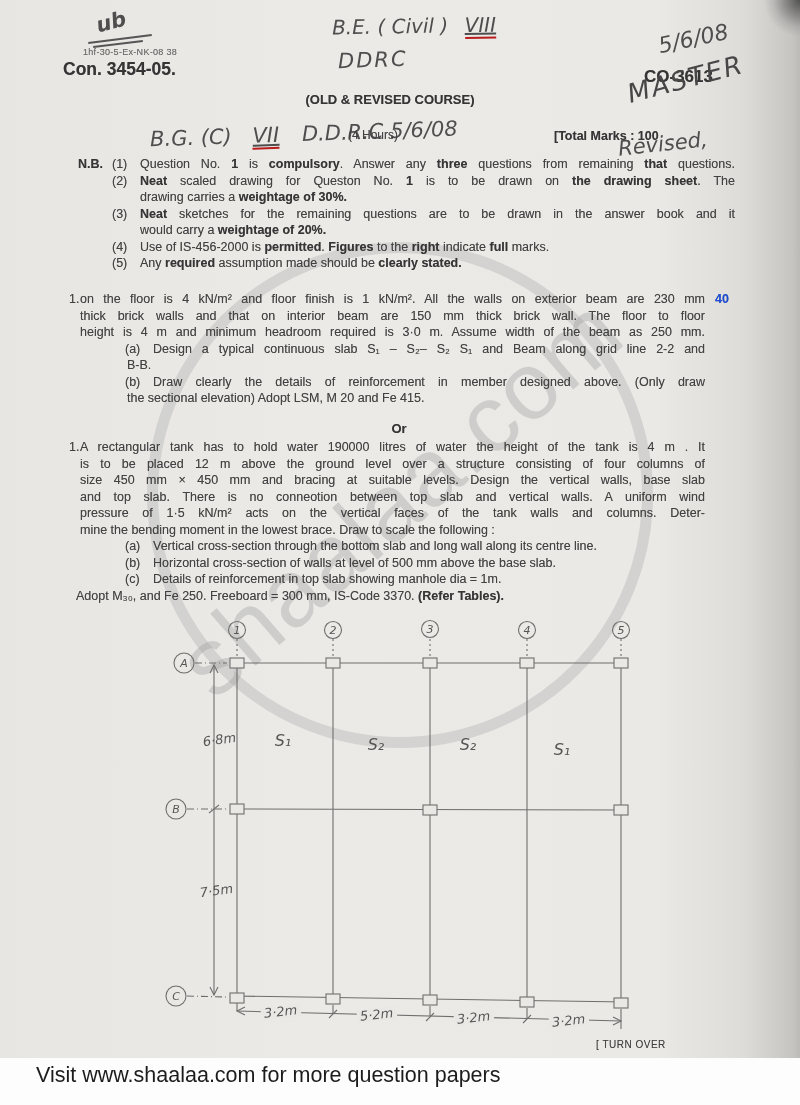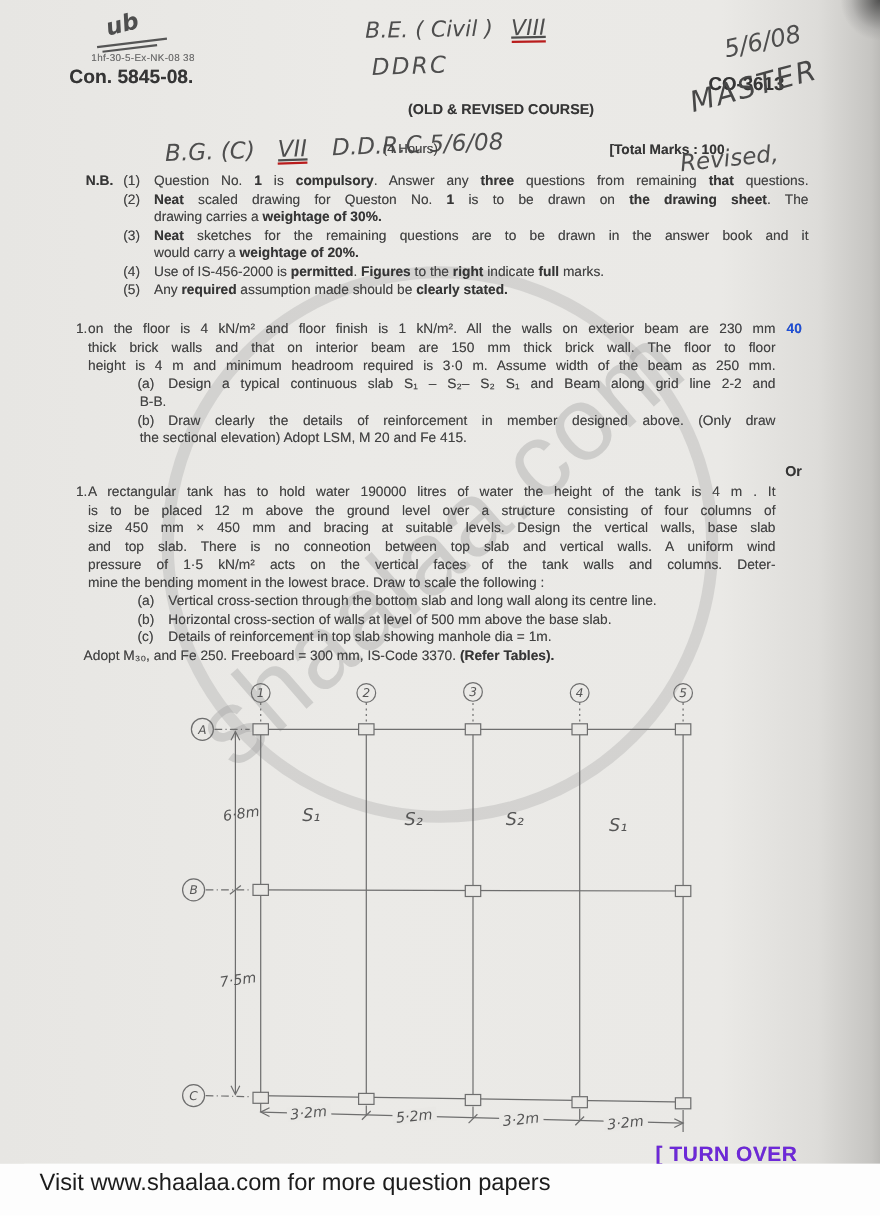--- a/index.html
+++ b/index.html
@@ -31,41 +31,41 @@
   .nbitem{display:flex;}
   .nbtext{flex:1;}
   .nb-label-abs{position:absolute;left:0;top:0;font-weight:bold;color:#353535;}
   .tail{margin-left:-4px;}
   
   .hw{font-family:"DejaVu Sans",sans-serif;font-style:italic;color:#4e4e4e;white-space:nowrap;}
   .hw-under{border-bottom:2px solid #b91c1c;text-decoration:underline;}
   .sig-line{position:absolute;height:0;border-top:2px solid #555;}
   .footer-strip{position:absolute;left:0;top:1058px;width:800px;height:47px;background:#fdfdfd;margin-left:22px;}
   .site{font-size:21.5px;color:#1c1c1c;}
-  .turn{font-size:19px;font-weight:bold;letter-spacing:.5px;color:#6d28d9;text-shadow:0 0 .5px rgba(90,90,90,.5);}
+  .turn{font-size:10px;font-weight:normal;letter-spacing:.5px;color:#404040;text-shadow:0 0 .5px rgba(90,90,90,.5);}
   svg text{font-family:"DejaVu Sans",sans-serif;font-style:italic;fill:#565656;}
   .small-print{font-size:9px;color:#6f6f6f;letter-spacing:.3px;}
-  .center{text-align:right;}
+  .center{text-align:center;}
 </style>
 </head>
 <body>
 
 <div id="page">
 
   <div class="scan"></div>
   <div class="corner-smudge"></div>
 
   <div class="wm-ring" style="left:147px;top:242px;width:506px;height:506px"></div>
   <div class="wm-text">shaalaa.com</div>
 
   <div class="abs hw" style="left:96px;top:10px;font-size:21px;font-weight:bold;transform:rotate(-14deg)">ub</div>
   <div class="sig-line" style="left:88px;top:38px;width:64px;transform:rotate(-7deg)"></div>
   <div class="sig-line" style="left:93px;top:43px;width:50px;transform:rotate(-7deg)"></div>
   <div class="abs pt small-print" style="left:83px;top:44px">1hf-30-5-Ex-NK-08 38</div>
-  <div class="abs pt b" style="left:63px;top:61px;font-size:17.5px">Con. 5845-08.</div>
+  <div class="abs pt b" style="left:63px;top:61px;font-size:17.5px">Con. 3454-05.</div>
 
   <div class="abs hw" style="left:332px;top:14px;font-size:20px;transform:rotate(-1deg)">
     <span>B.E. ( Civil )</span>
     <span class="hw-under" style="margin-left:10px">VIII</span>
   </div>
   <div class="abs hw" style="left:338px;top:48px;font-size:21px;letter-spacing:2px;transform:rotate(-2deg)">DDRC</div>
 
   <div class="abs hw" style="left:658px;top:26px;font-size:22px;transform:rotate(-12deg)">5/6/08</div>
   <div class="abs pt b" style="left:644px;top:69px;font-size:17px">CO-3613</div>
   <div class="abs hw" style="left:626px;top:64px;font-size:26px;letter-spacing:2px;transform:rotate(-15deg);color:#474747">MASTER</div>

